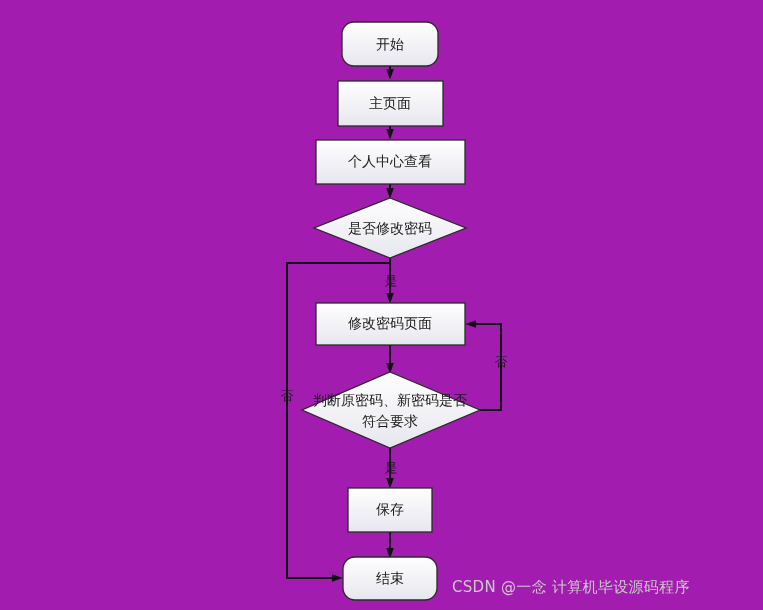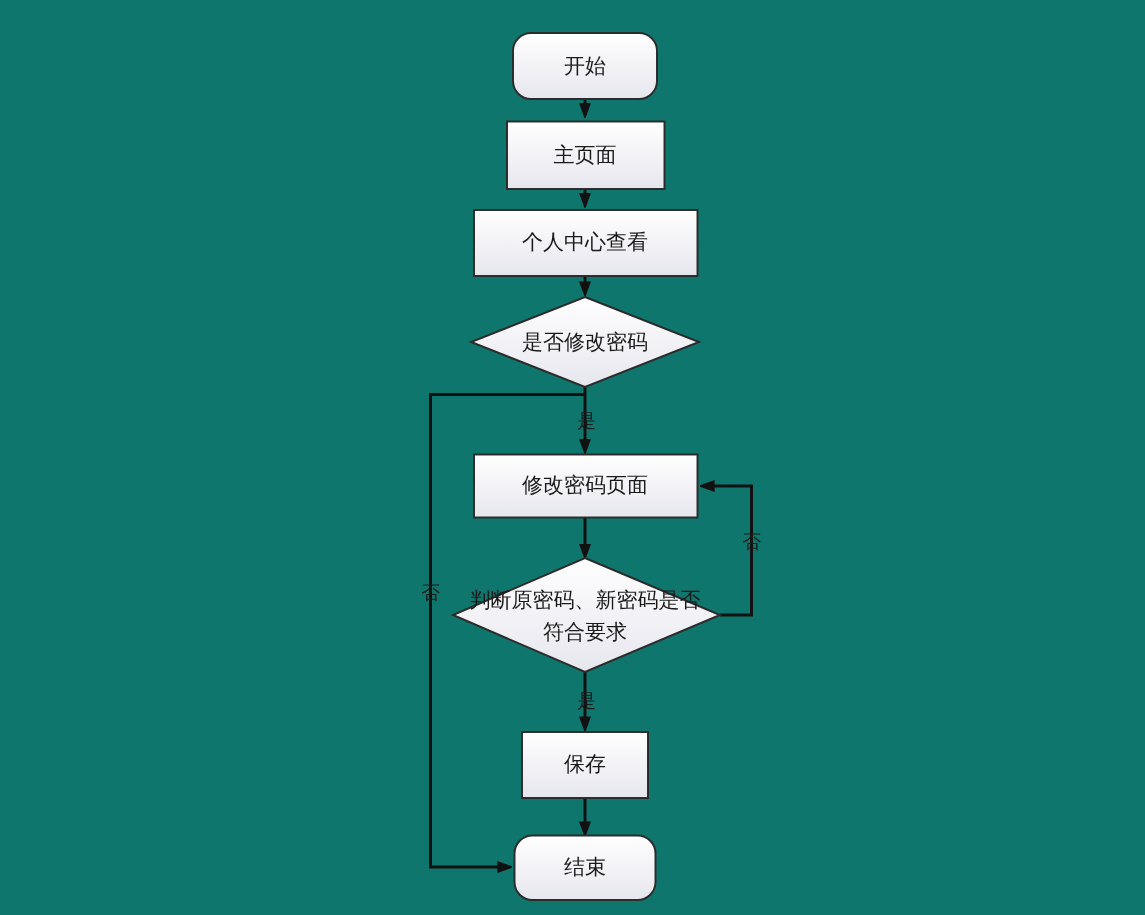--- a/index.html
+++ b/index.html
@@ -7,21 +7,21 @@
     padding: 0;
     background: #ffffff;
   }
   body {
     font-family: "DejaVu Sans", "Liberation Sans", sans-serif;
   }
   #canvas {
     position: relative;
     width: 763px;
     height: 610px;
-    background: #0f766e;
+    background: #a21caf;
     overflow: hidden;
   }
   #flow-svg {
     position: absolute;
     left: 0;
     top: 0;
     width: 763px;
     height: 610px;
   }
   .node-label {
@@ -134,14 +134,15 @@
       <rect class="shape-outline" x="343" y="557" width="94" height="43" rx="12" ry="12" fill="url(#shapeGrad)"></rect>
       <text class="node-label" x="390" y="579">结束</text>
     </g>
 
     <text class="edge-label" x="391" y="281">是</text>
     <text class="edge-label" x="287" y="396">否</text>
     <text class="edge-label" x="501" y="362">否</text>
     <text class="edge-label" x="391" y="468">是</text>
   </svg>
 
+  <div class="watermark-text">CSDN @一念 计算机毕设源码程序</div>
 
 </div>
 
 </body></html>

